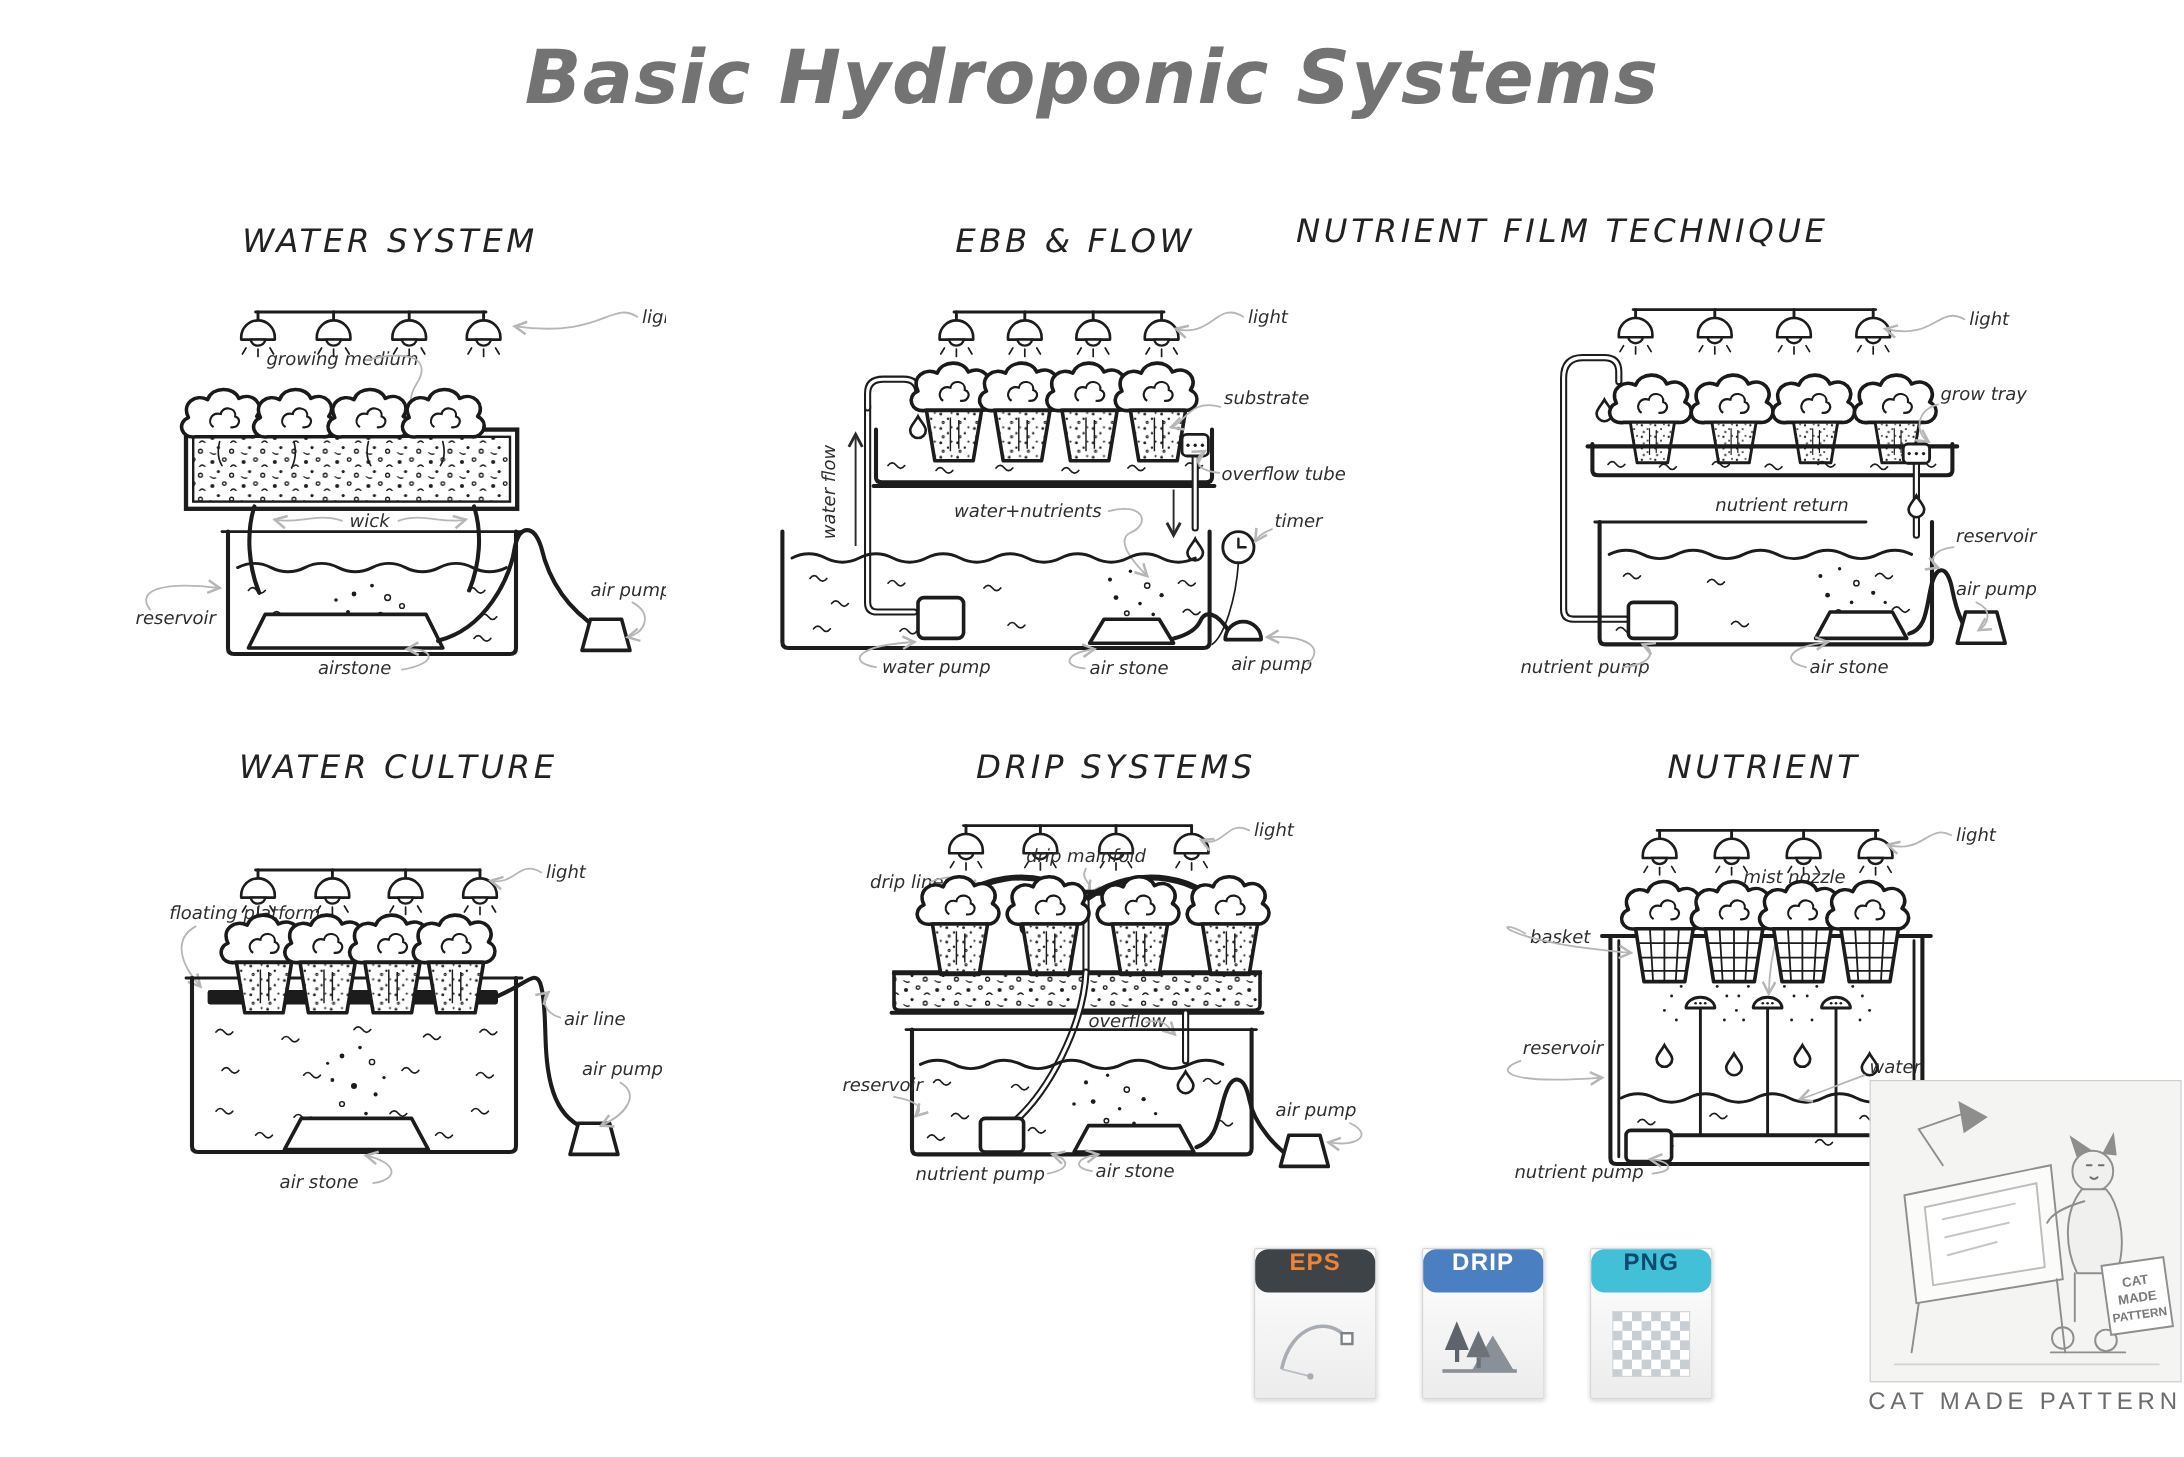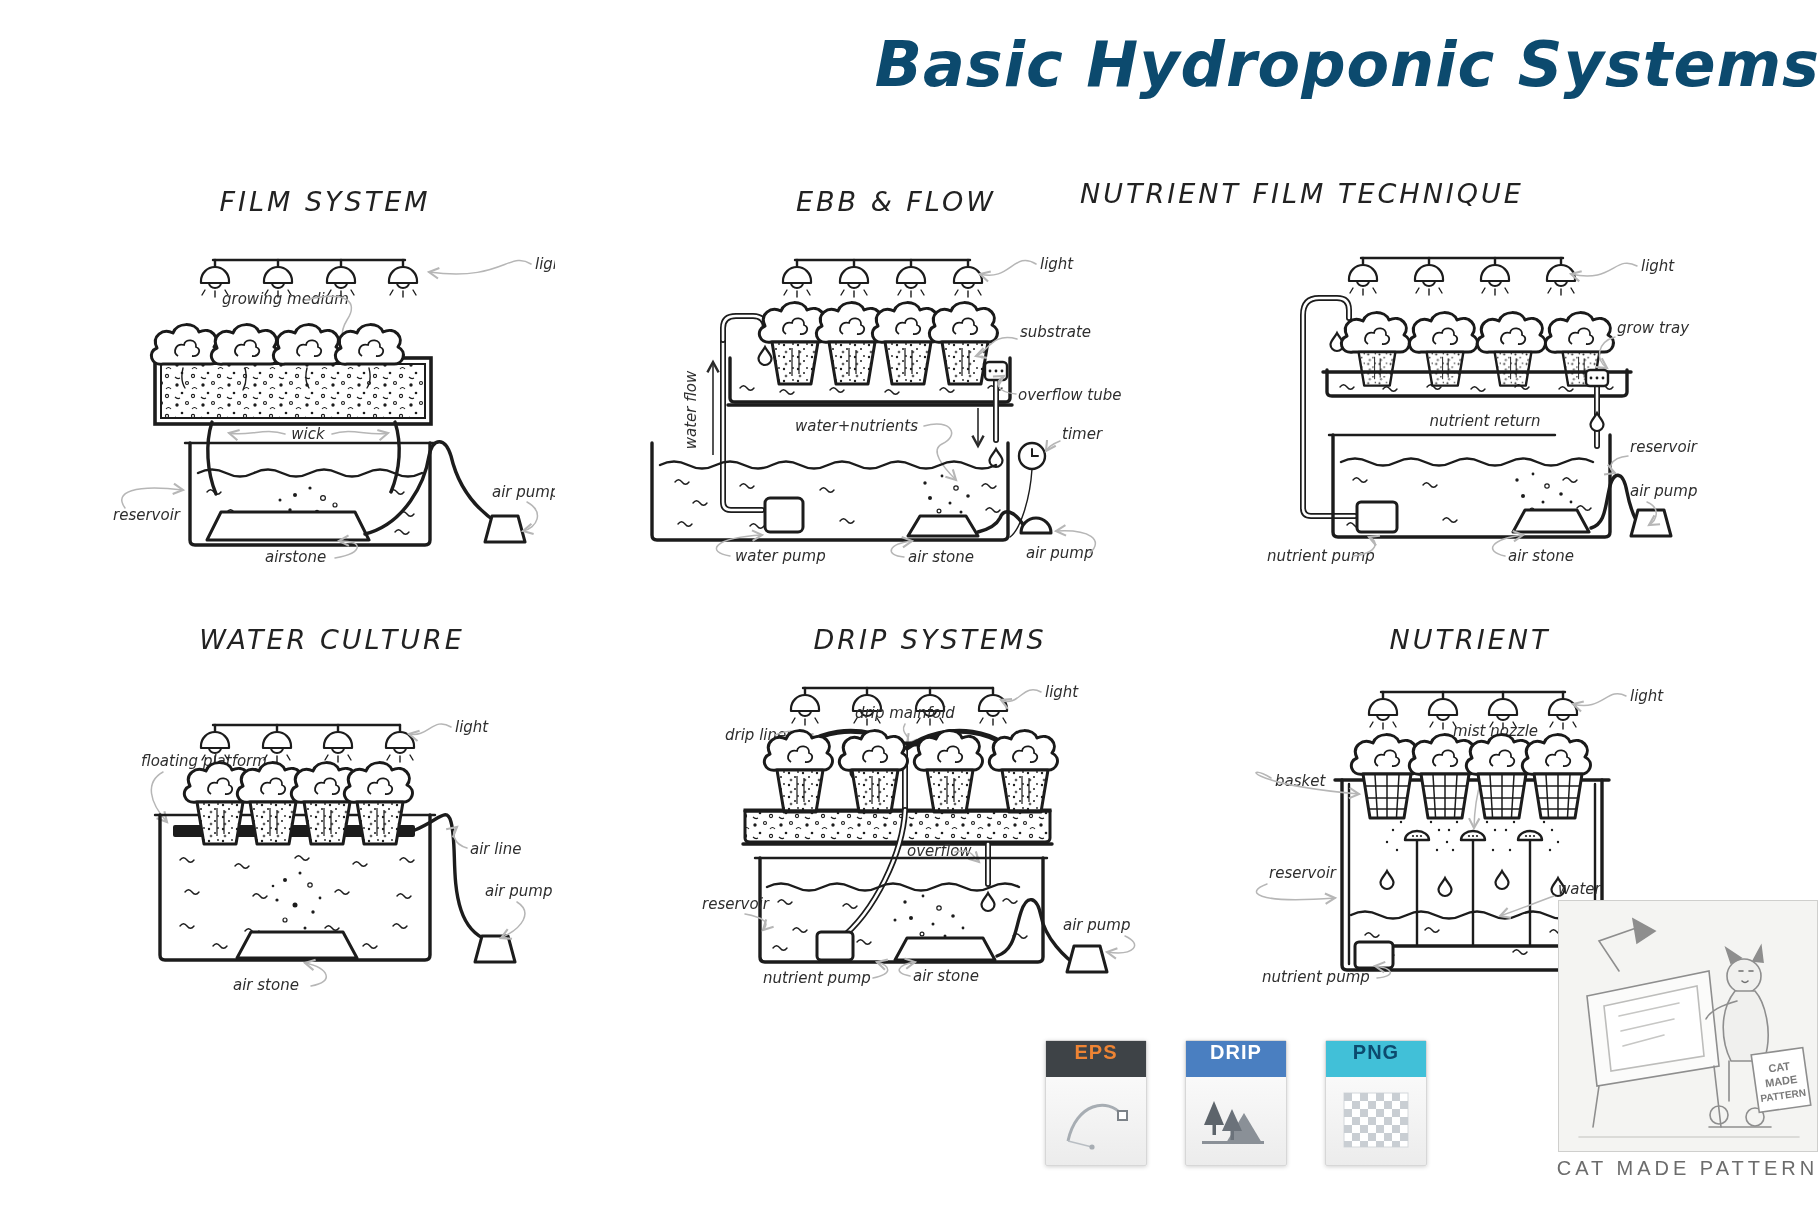--- a/index.html
+++ b/index.html
@@ -1,36 +1,36 @@
 <!DOCTYPE html>
 <html><head>
 <meta charset="utf-8">
 <style>
   html,body{margin:0;padding:0;background:#fff;}
   body{width:1820px;height:1214px;position:relative;overflow:hidden;
        font-family:"DejaVu Sans",sans-serif;color:#262626;}
   .abs{position:absolute;}
-  .main-title{top:28px;left:0;width:1820px;text-align:right;
-    font-size:62px;font-weight:bold;font-style:italic;letter-spacing:1px;color:#0c4a6e;}
+  .main-title{top:28px;left:0;width:1820px;text-align:center;
+    font-size:62px;font-weight:bold;font-style:italic;letter-spacing:1px;color:#737373;}
   .panel-title{font-size:27px;font-style:italic;letter-spacing:3px;color:#222;
     text-align:center;white-space:nowrap;}
   
   .ink{stroke:#1c1c1c;stroke-width:2.4;fill:none;stroke-linecap:round;stroke-linejoin:round}
   .ink2{stroke:#1c1c1c;stroke-width:3.4;fill:none;stroke-linecap:round;stroke-linejoin:round}
   .thin{stroke:#1c1c1c;stroke-width:1.4;fill:none;stroke-linecap:round}
   .tube{stroke:#1c1c1c;stroke-width:6;fill:none;stroke-linecap:round}
   .tubein{stroke:#fff;stroke-width:2.6;fill:none;stroke-linecap:round}
   .lbl{font:italic 15px "DejaVu Sans",sans-serif;fill:#2e2e2e}
   .ldr{stroke:#b6b6b6;stroke-width:1.5;fill:none;stroke-linecap:round;marker-end:url(#arr)}
   .blk{stroke:#2a2a2a;stroke-width:1.6;fill:none;marker-end:url(#arrB)}
   
   .badge{position:absolute;top:1040px;width:100px;height:124px;background:linear-gradient(#ffffff,#ececec);
     border:1px solid #d7d7d7;box-shadow:0 1px 4px rgba(0,0,0,.18);border-radius:2px;}
   .badge-head{height:36px;line-height:36px;text-align:center;
-    font:bold 20px "Liberation Sans",sans-serif;letter-spacing:1px;}
+    font:bold 20px "Liberation Sans",sans-serif;letter-spacing:1px;border-radius:11px;}
   .badge-body{height:86px;display:flex;align-items:center;justify-content:center;}
   
   .cat-block{left:1558px;top:900px;width:258px;height:250px;background:#f4f4f2;
     border:1px solid #cfcfcd;z-index:40;}
   .cat-caption{left:1540px;top:1157px;width:295px;text-align:center;
     font:20px "Liberation Sans",sans-serif;color:#6c6c6c;letter-spacing:4px;z-index:41;}
   .overlay-water{left:1430px;top:870px;width:210px;height:62px;z-index:60;}
 </style>
 </head>
 <body>
@@ -90,21 +90,21 @@
     </g>
     <g id="dropg">
       <path d="M0 -7 C2 -3 6.5 1 6.5 4.5 A6.5 6.5 0 1 1 -6.5 4.5 C-6.5 1 -2 -3 0 -7 Z" fill="#fff" stroke="#1c1c1c" stroke-width="2.2"></path>
     </g>
     <path id="squig" d="M0 0 q3.5 -4.5 7 0 q3.5 4.5 7 0" class="thin"></path>
   </defs>
 </svg>
 
 <div class="abs main-title">Basic Hydroponic Systems</div>
 
-<div class="abs panel-title" style="left:95px;top:186px;width:460px">FILM SYSTEM</div>
+<div class="abs panel-title" style="left:95px;top:186px;width:460px">WATER SYSTEM</div>
 <div class="abs panel-title" style="left:616px;top:186px;width:560px">EBB &amp; FLOW</div>
 <div class="abs panel-title" style="left:1080px;top:178px;width:400px">NUTRIENT FILM TECHNIQUE</div>
 <div class="abs panel-title" style="left:112px;top:624px;width:440px">WATER CULTURE</div>
 <div class="abs panel-title" style="left:700px;top:624px;width:460px">DRIP SYSTEMS</div>
 <div class="abs panel-title" style="left:1250px;top:624px;width:440px">NUTRIENT</div>
 
 <svg class="abs" style="left:95px;top:240px" width="460" height="340" viewBox="0 0 460 340">
   <path class="ink" d="M118 20 H310"></path>
   <use href="#lamp" x="120" y="20"></use>
     <use href="#lamp" x="183" y="20"></use>

